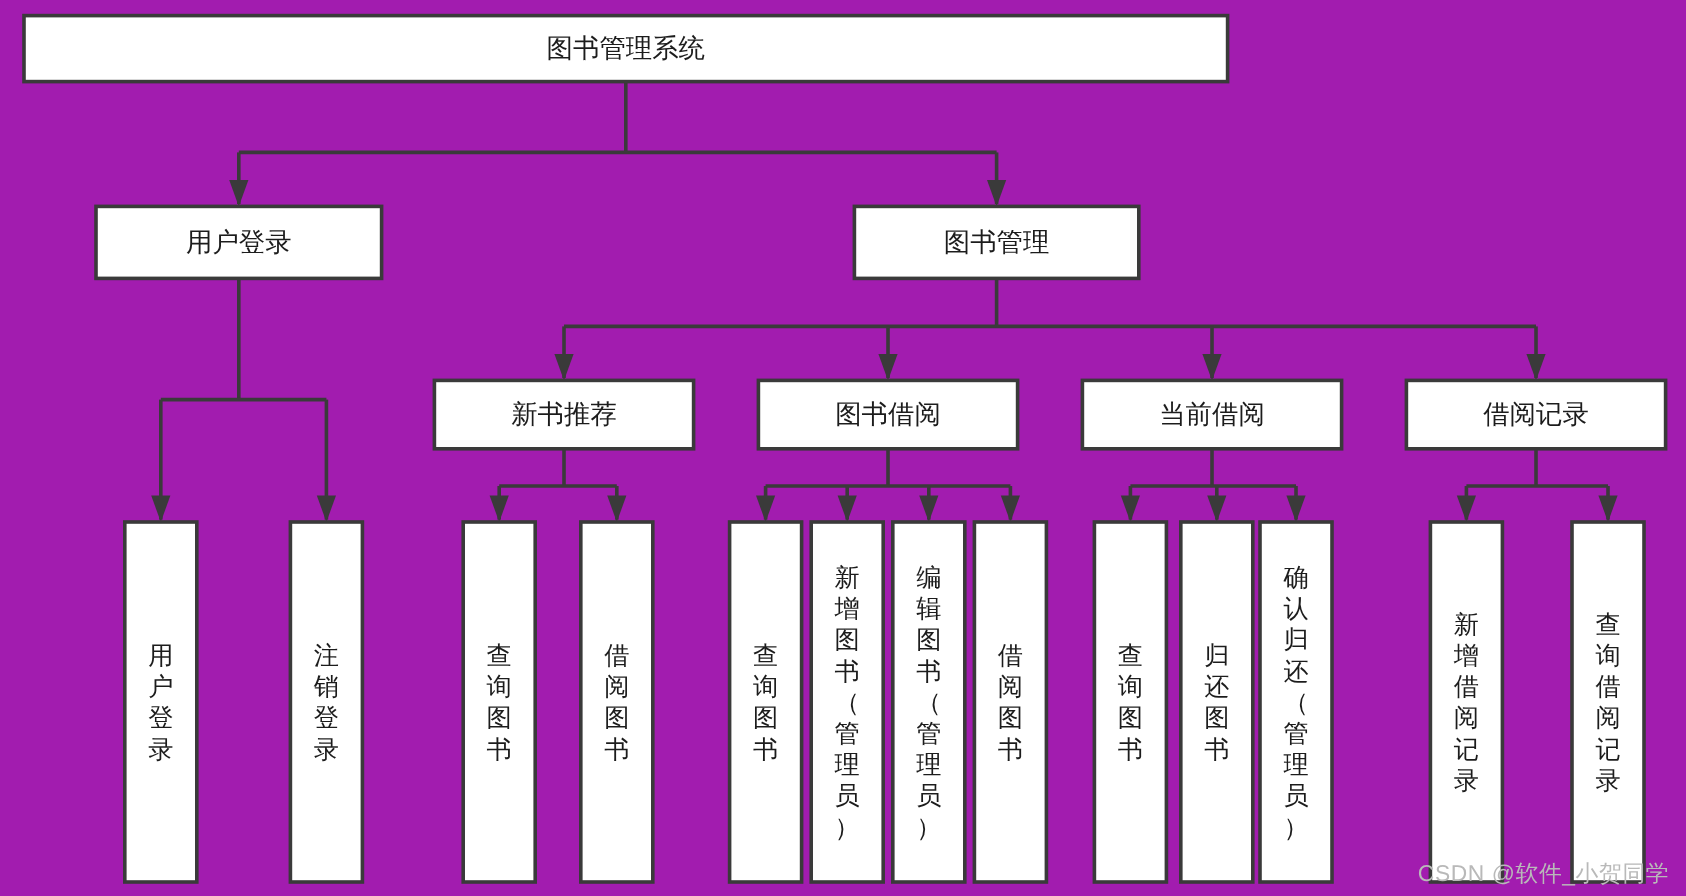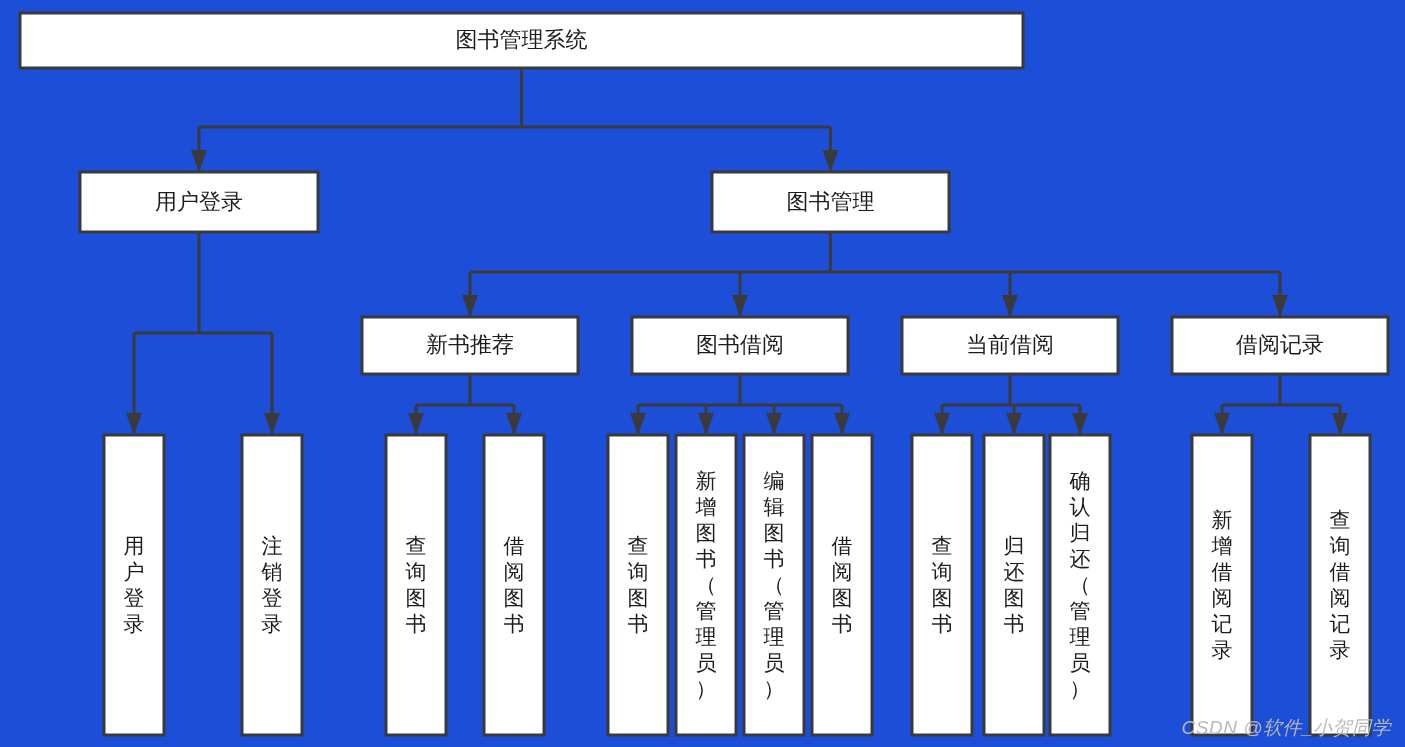--- a/index.html
+++ b/index.html
@@ -7,21 +7,21 @@
     padding: 0;
     background: #ffffff;
   }
   body {
     font-family: "Liberation Sans", "DejaVu Sans", sans-serif;
   }
   #diagram-root {
     position: relative;
     width: 1405px;
     height: 747px;
-    background: #1d4ed8;
+    background: #a21caf;
     overflow: hidden;
   }
   svg#tree-svg {
     position: absolute;
     left: 0;
     top: 0;
     width: 1405px;
     height: 747px;
     display: block;
   }
@@ -56,21 +56,20 @@
   .watermark {
     position: absolute;
     right: 14px;
     bottom: 6px;
     font-family: "Liberation Sans", "DejaVu Sans", sans-serif;
     font-size: 19px;
     color: #b9b9b9;
     white-space: nowrap;
     letter-spacing: 0.5px;
     user-select: none;
-    font-style: italic;
   }
 </style>
 </head>
 <body>
 
 <div id="diagram-root">
 
   <svg id="tree-svg" viewBox="0 0 1405 747">
     <g id="connectors-layer">
         <line x1="521.5" y1="68" x2="521.5" y2="127" class="connector"></line>

